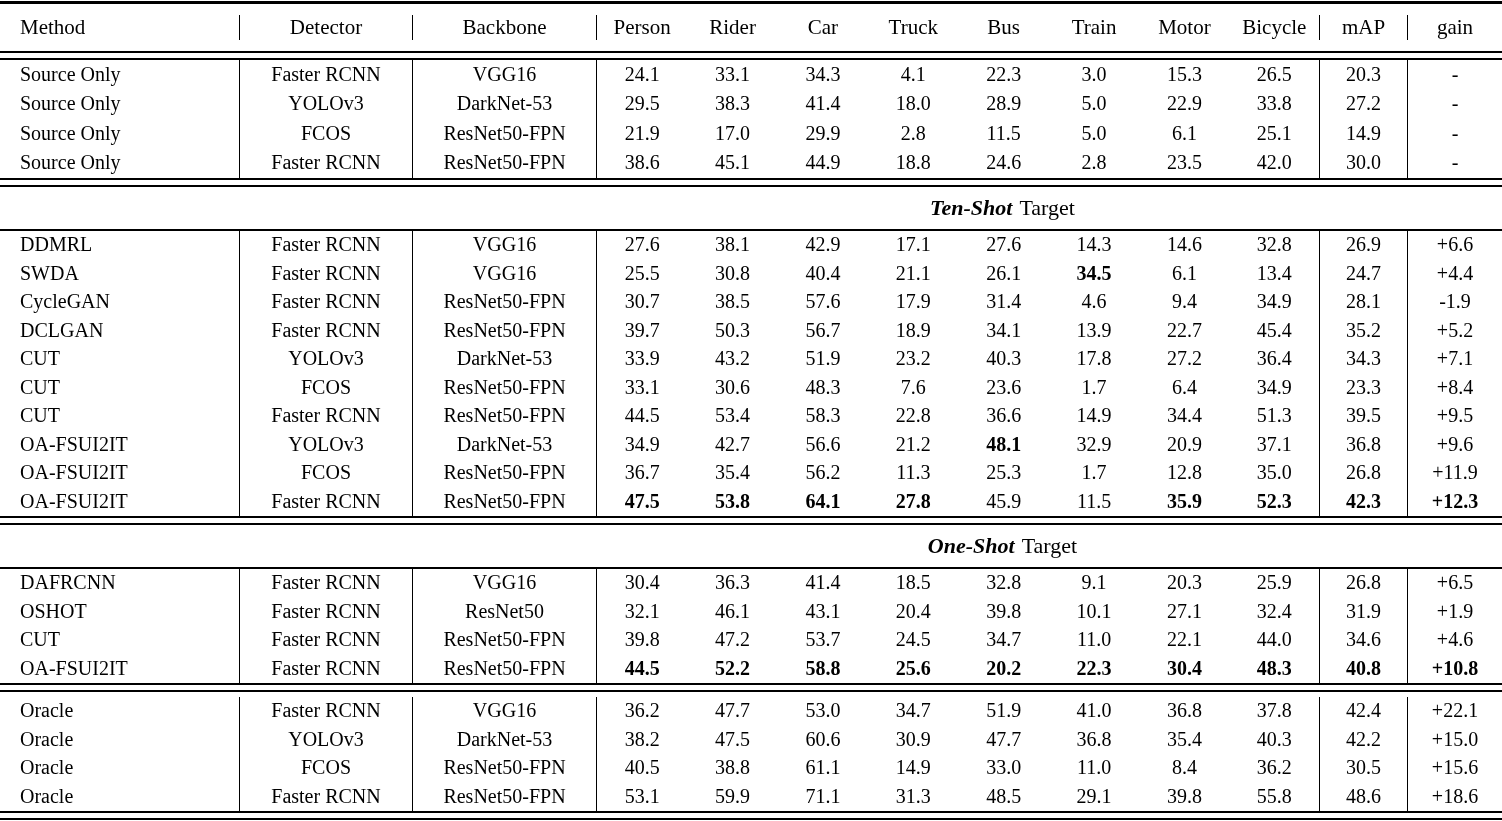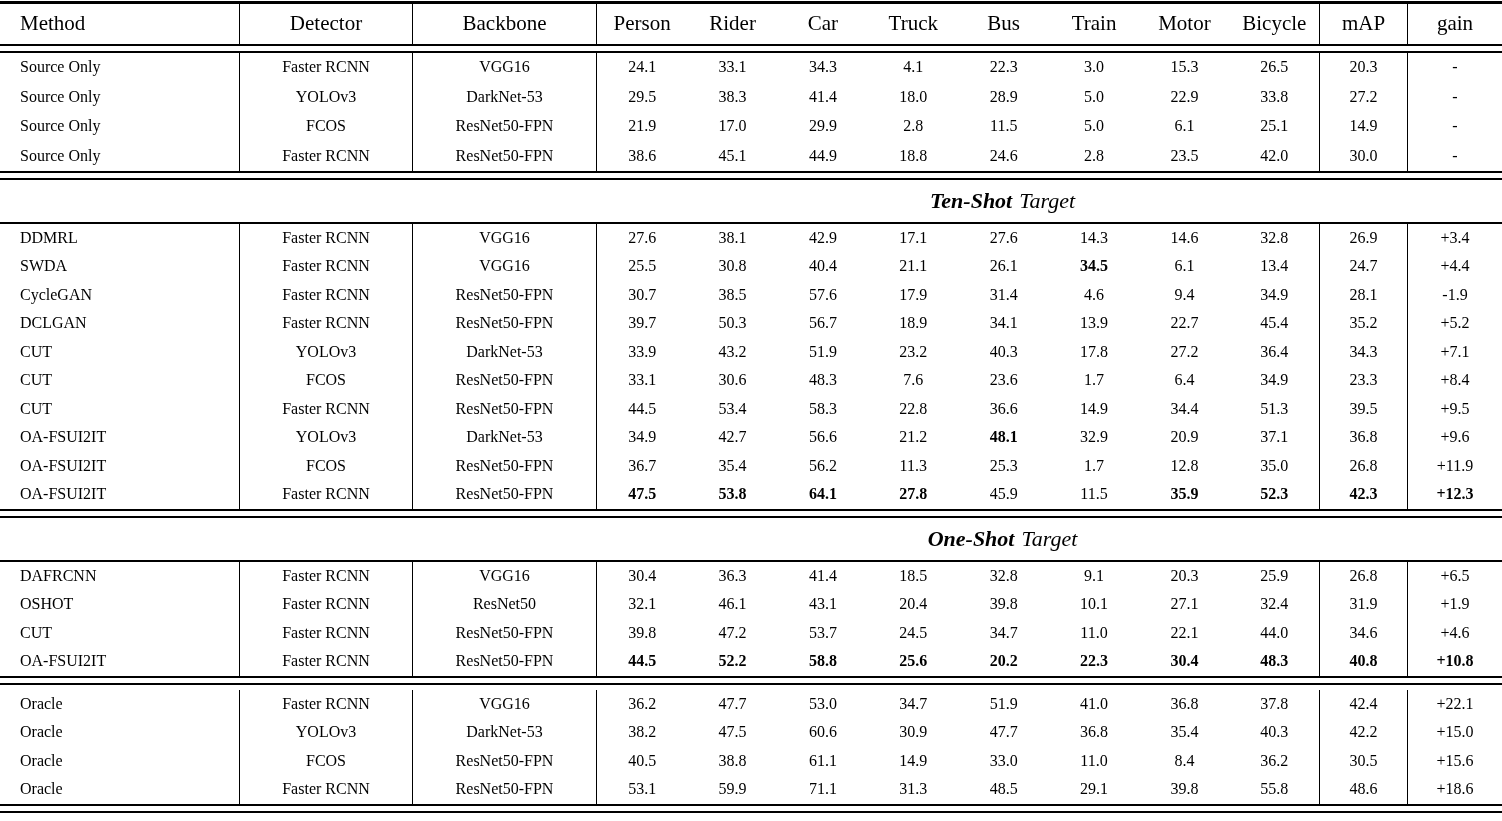--- a/index.html
+++ b/index.html
@@ -7,40 +7,40 @@
   .paper-table {
     position:relative; width:1502px; height:821px; background:#ffffff;
     color:#000; font-family:"Liberation Serif", serif; box-sizing:border-box;
     padding-top:1px;
   }
   .rule-single { height:2.5px; background:#000; }
   .rule-thin   { height:2px;   background:#000; }
   .rule-double { height:9px; box-sizing:border-box;
                  border-top:2.5px solid #000; border-bottom:2.5px solid #000; }
   .row { display:flex; align-items:stretch; }
-  .header-row { height:40px; font-size:21px; }
-  .data-row   { height:28.5px; font-size:16px; }
+  .header-row { height:47px; font-size:21px;align-items:center; }
+  .data-row   { height:28.5px; font-size:20px; }
   .section[data-section="source_only"] .data-row { height:29.5px; }
   .section[data-section="oracle"] { padding-top:5px; }
   .cell { display:flex; align-items:center; justify-content:center;
           box-sizing:border-box; white-space:nowrap; }
   .c-method   { width:240px; justify-content:flex-start; padding-left:20px;
                 border-right:1.5px solid #000; }
   .c-detector { width:173px; border-right:1.5px solid #000; }
   .c-backbone { width:184px; border-right:1.5px solid #000; }
   .c-score    { width:90.375px; }
   .c-bicycle  { border-right:1.5px solid #000; }
   .c-map      { width:88px; border-right:1.5px solid #000; }
   .c-gain     { flex:1 1 auto; }
   .b { font-weight:bold; }
   .band { height:42px; display:flex; align-items:center; }
   .band-inner { margin-left:597px; width:811px; text-align:center;
                 font-size:22px; }
   .band-em   { font-weight:bold; font-style:italic; }
-  .band-rest { font-style:italic; margin-left:7px; }
+  .band-rest { margin-left:7px; }
 </style>
 </head>
 <body>
 
 <div class="paper-table">
   <div class="rule-single"></div>
 
   <div class="row header-row">
       <div class="cell c-method">Method</div>
       <div class="cell c-detector">Detector</div>
@@ -136,21 +136,21 @@
         <div class="cell c-backbone">VGG16</div>
         <div class="cell c-score">27.6</div>
         <div class="cell c-score">38.1</div>
         <div class="cell c-score">42.9</div>
         <div class="cell c-score">17.1</div>
         <div class="cell c-score">27.6</div>
         <div class="cell c-score">14.3</div>
         <div class="cell c-score">14.6</div>
         <div class="cell c-score c-bicycle">32.8</div>
         <div class="cell c-map">26.9</div>
-        <div class="cell c-gain">+3.4</div>
+        <div class="cell c-gain">+6.6</div>
       </div>
       <div class="row data-row">
         <div class="cell c-method">SWDA</div>
         <div class="cell c-detector">Faster RCNN</div>
         <div class="cell c-backbone">VGG16</div>
         <div class="cell c-score">25.5</div>
         <div class="cell c-score">30.8</div>
         <div class="cell c-score">40.4</div>
         <div class="cell c-score">21.1</div>
         <div class="cell c-score">26.1</div>

